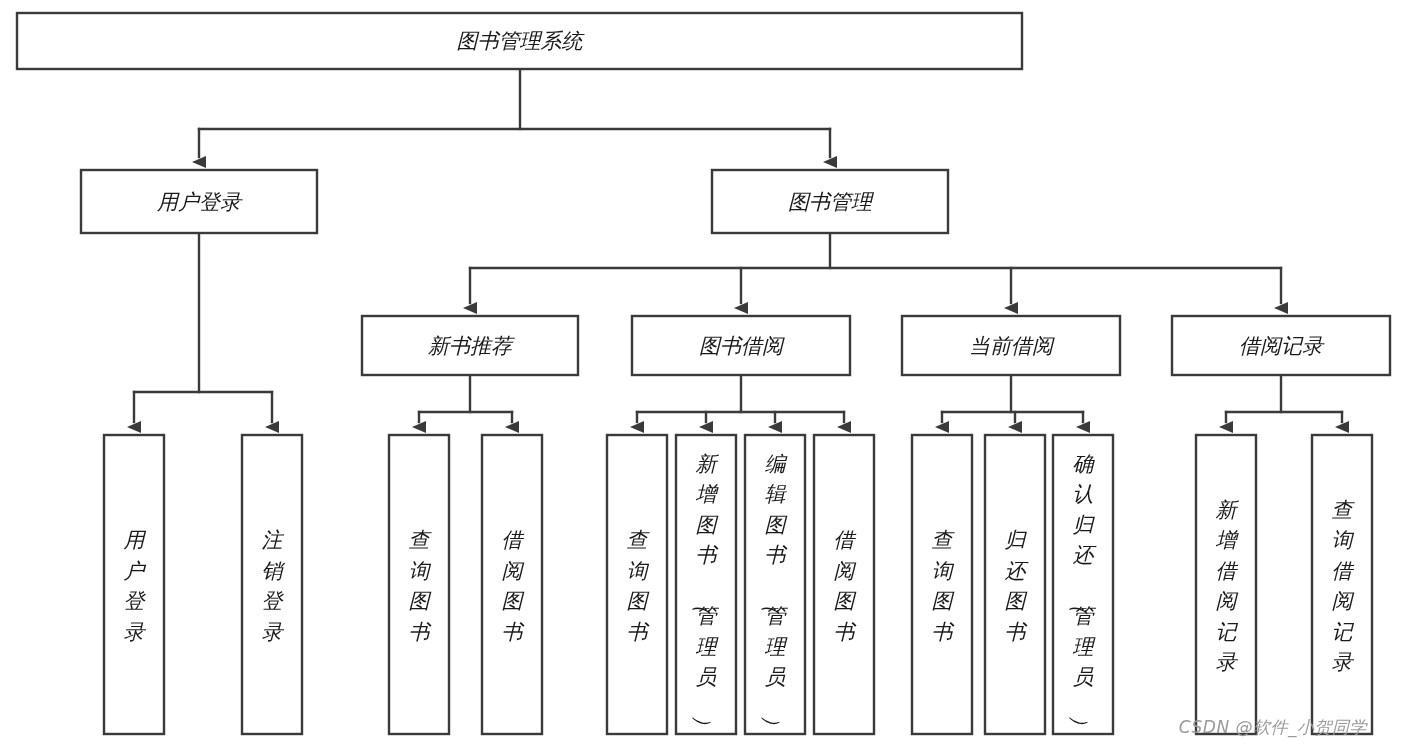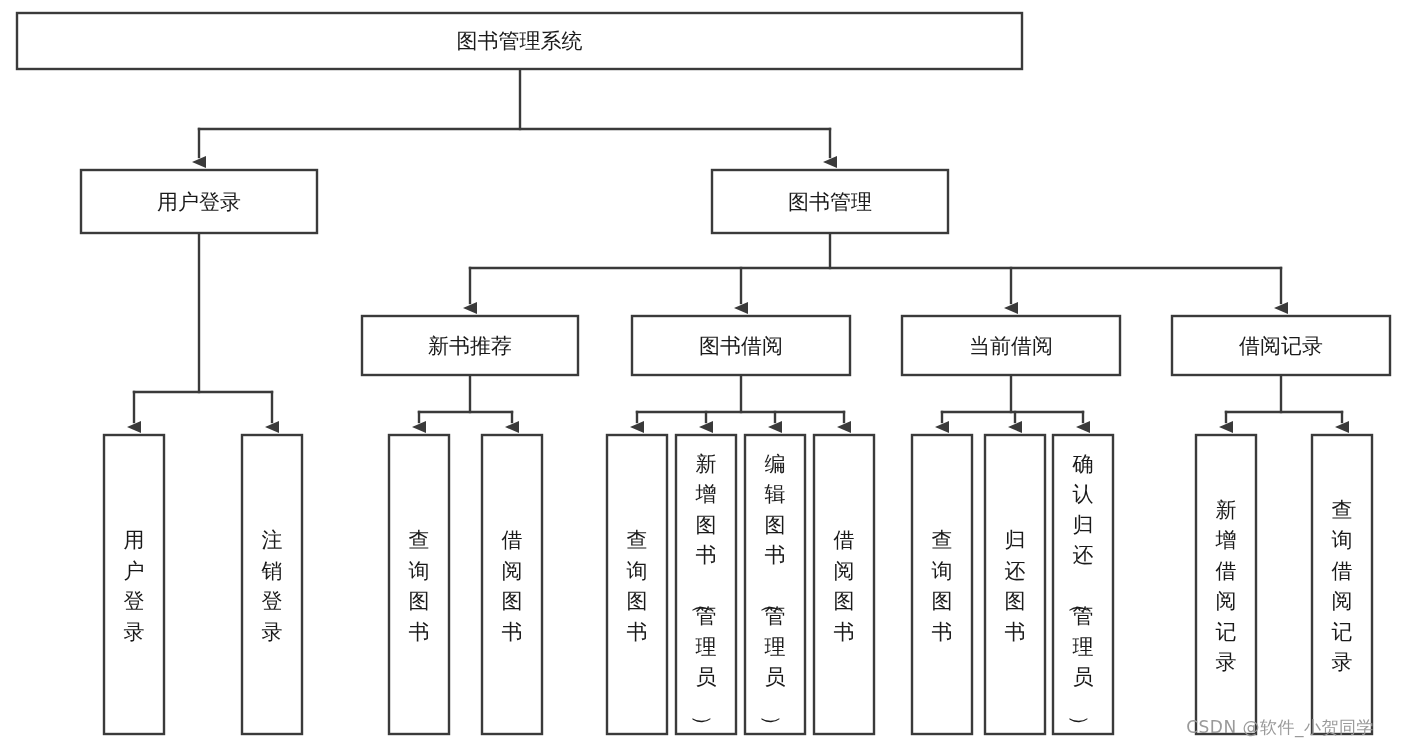--- a/index.html
+++ b/index.html
@@ -11,20 +11,21 @@
   body {
     width: 1405px;
     height: 747px;
     font-family: "DejaVu Sans", "Liberation Sans", sans-serif;
     overflow: hidden;
   }
   #diagram-root {
     position: relative;
     width: 1381px;
     height: 747px;
+    font-style: italic;
   }
   svg#tree-svg {
     position: absolute;
     top: 0;
     left: 0;
     width: 1405px;
     height: 747px;
   }
   .node-rect {
     fill: #ffffff;
@@ -48,21 +49,21 @@
     text-anchor: middle;
     dominant-baseline: middle;
   }
   .node-label-v {
     font-family: "DejaVu Sans", "Liberation Sans", sans-serif;
     font-size: 21px;
     fill: #1a1a1a;
   }
   .watermark-text {
     position: absolute;
-    right: 7px;
+    right: 14px;
     bottom: 8px;
     font-family: "DejaVu Sans", "Liberation Sans", sans-serif;
     font-size: 17px;
     color: #9a9a9a;
     letter-spacing: 0.5px;
     white-space: nowrap;
     user-select: none;
   }
 </style>
 </head>

